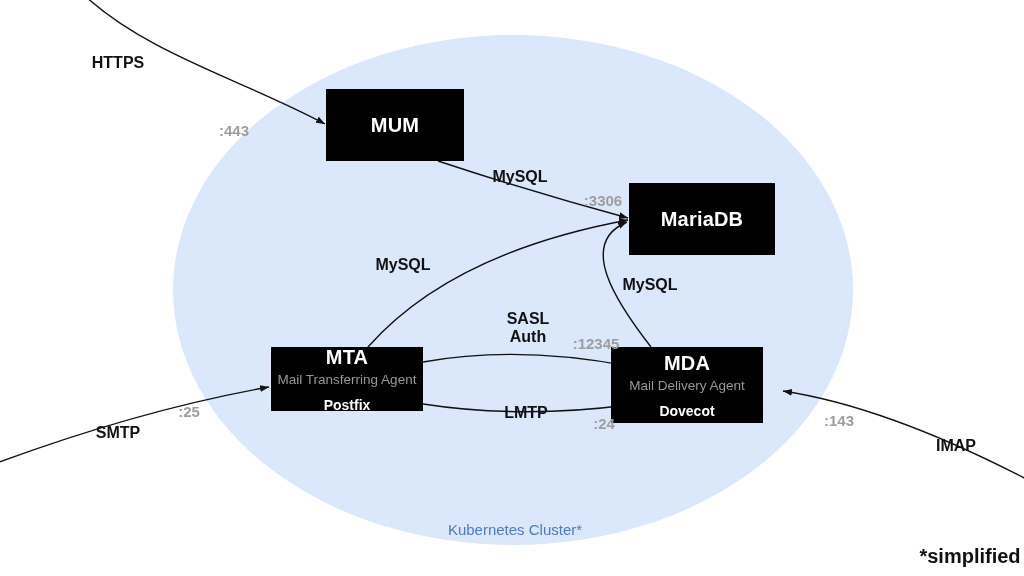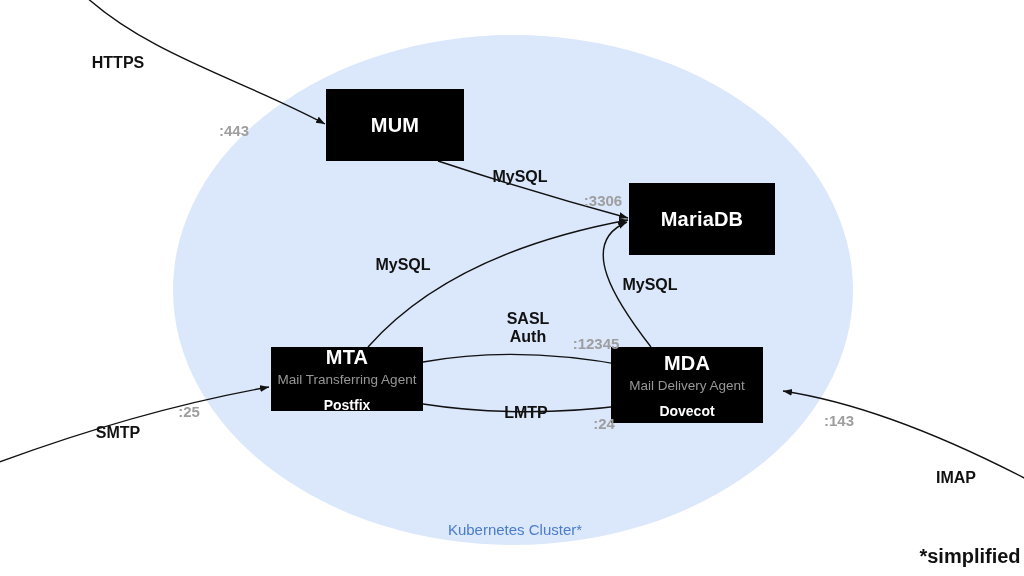--- a/index.html
+++ b/index.html
@@ -126,21 +126,21 @@
   </div>
 
   <div class="node" style="left:611px; top:347px; width:152px; height:76px;text-align:center;">
     <div class="title">MDA</div>
     <div class="subtitle">Mail Delivery Agent</div>
     <div class="impl">Dovecot</div>
   </div>
 
   <div class="lbl proto" style="left:118px; top:63px;">HTTPS</div>
   <div class="lbl proto" style="left:118px; top:433px;">SMTP</div>
-  <div class="lbl proto" style="left:956px; top:478px;">IMAP</div>
+  <div class="lbl proto" style="left:956px; top:446px;">IMAP</div>
   <div class="lbl proto" style="left:520px; top:177px;">MySQL</div>
   <div class="lbl proto" style="left:403px; top:265px;">MySQL</div>
   <div class="lbl proto" style="left:650px; top:285px;">MySQL</div>
   <div class="lbl proto" style="left:528px; top:328px;">SASL
 Auth</div>
   <div class="lbl proto" style="left:526px; top:413px;">LMTP</div>
 
   <div class="lbl port" style="left:234px; top:112px;margin-top:19px;">:443</div>
   <div class="lbl port" style="left:189px; top:412px;">:25</div>
   <div class="lbl port" style="left:839px; top:421px;">:143</div>

